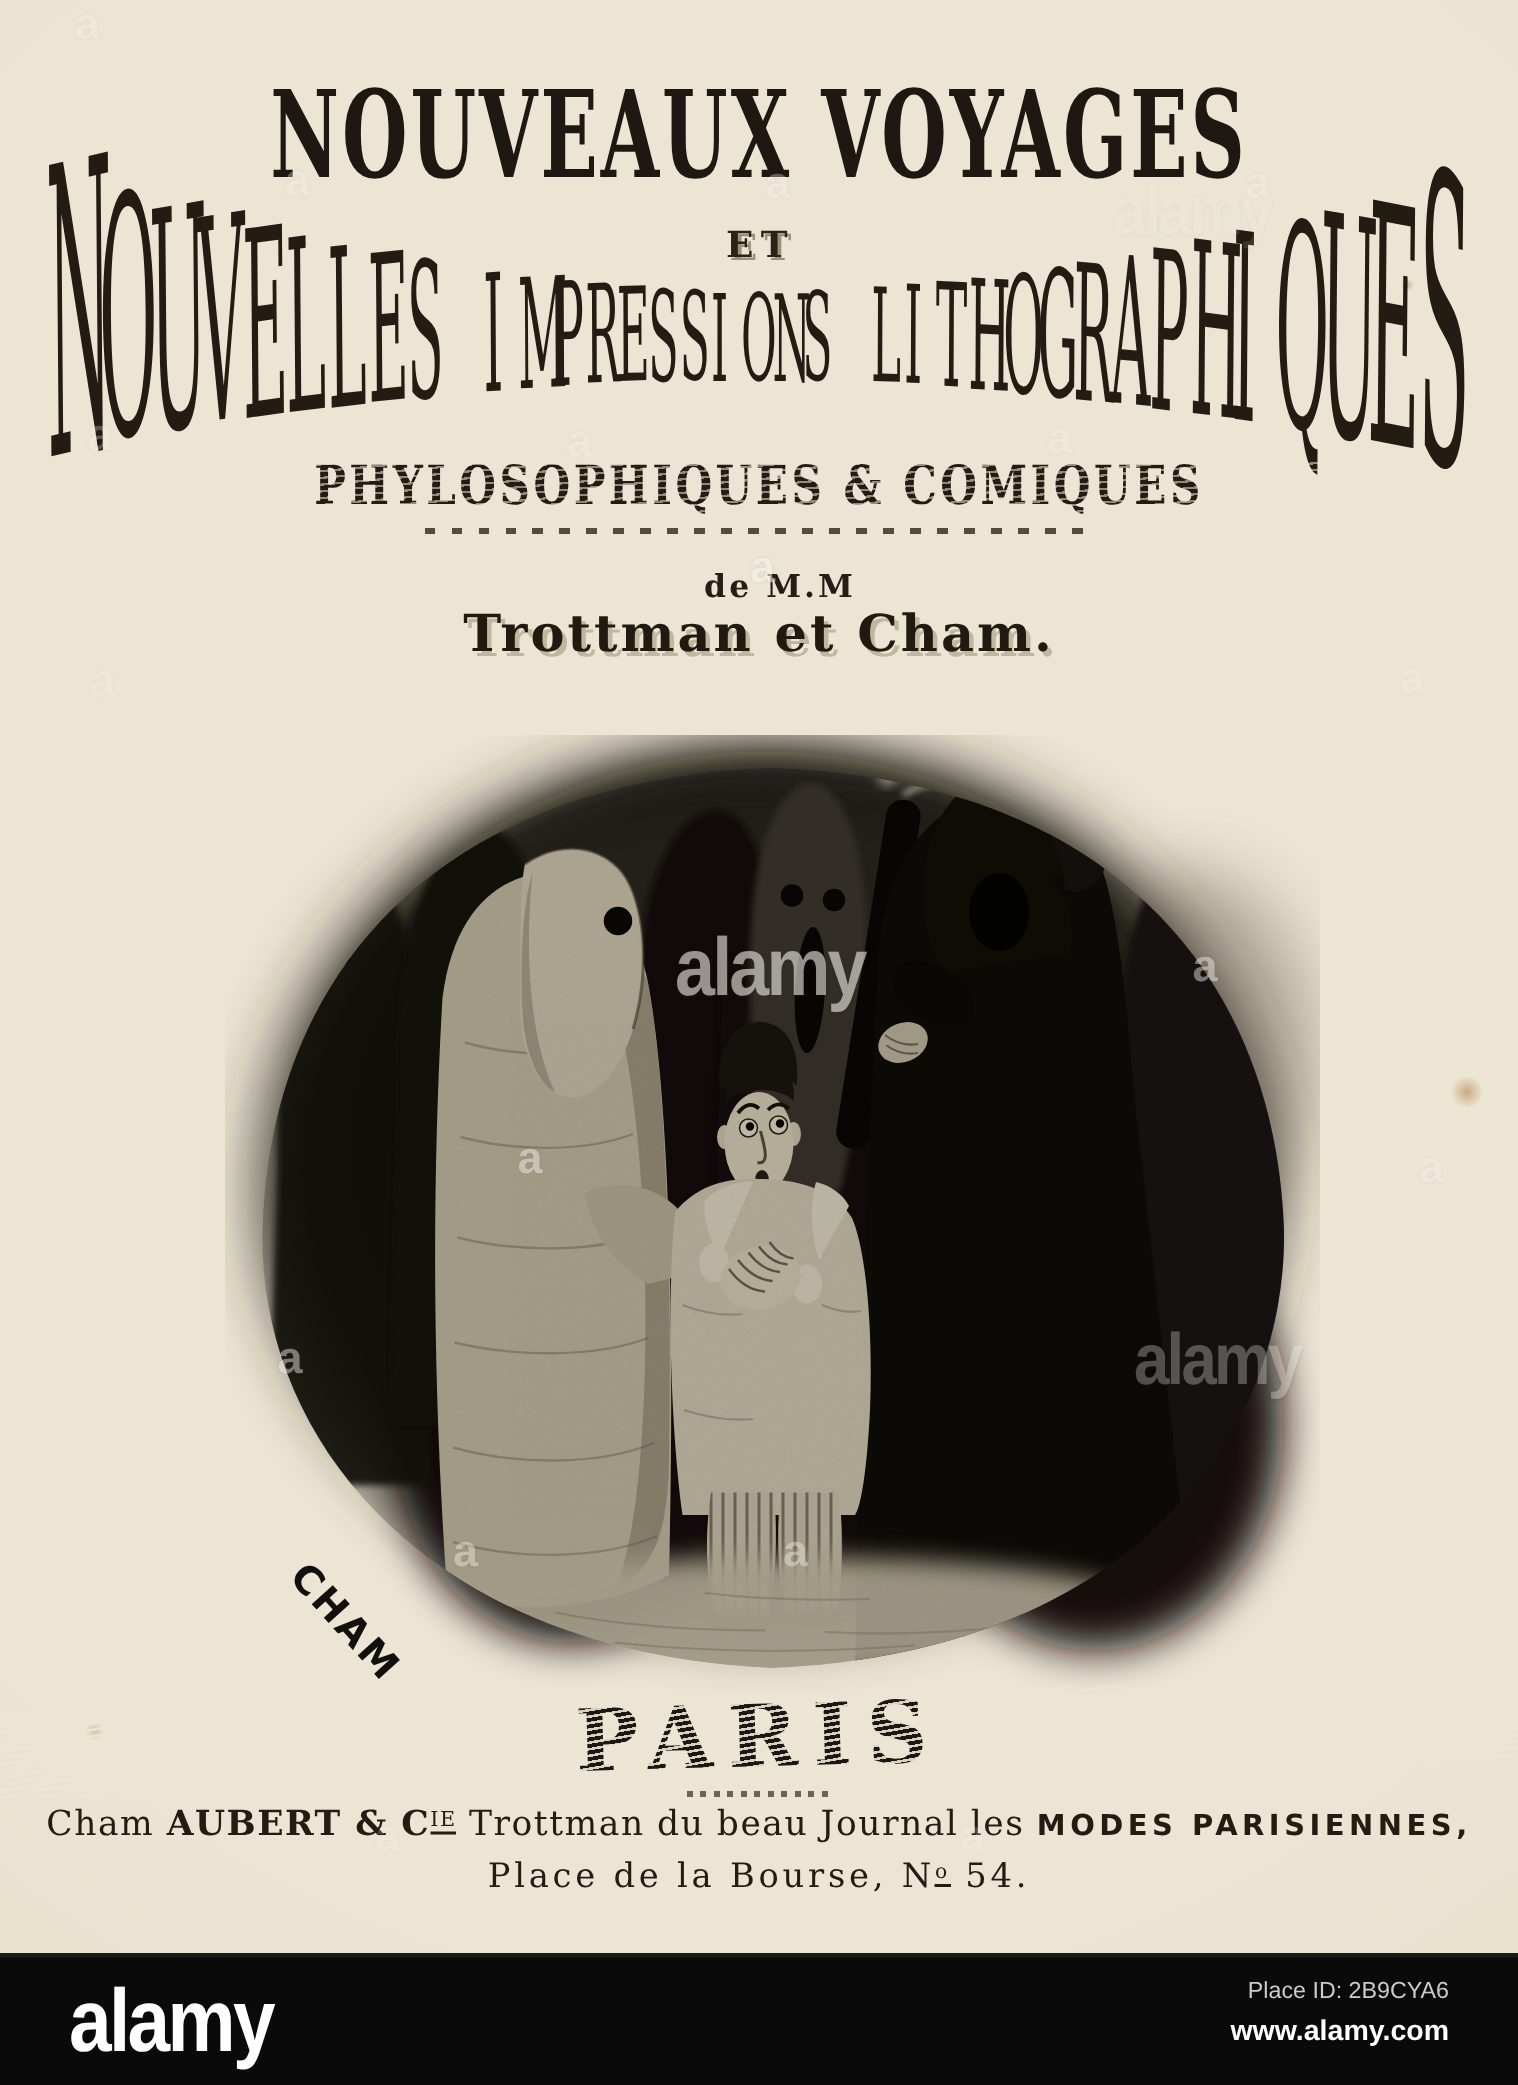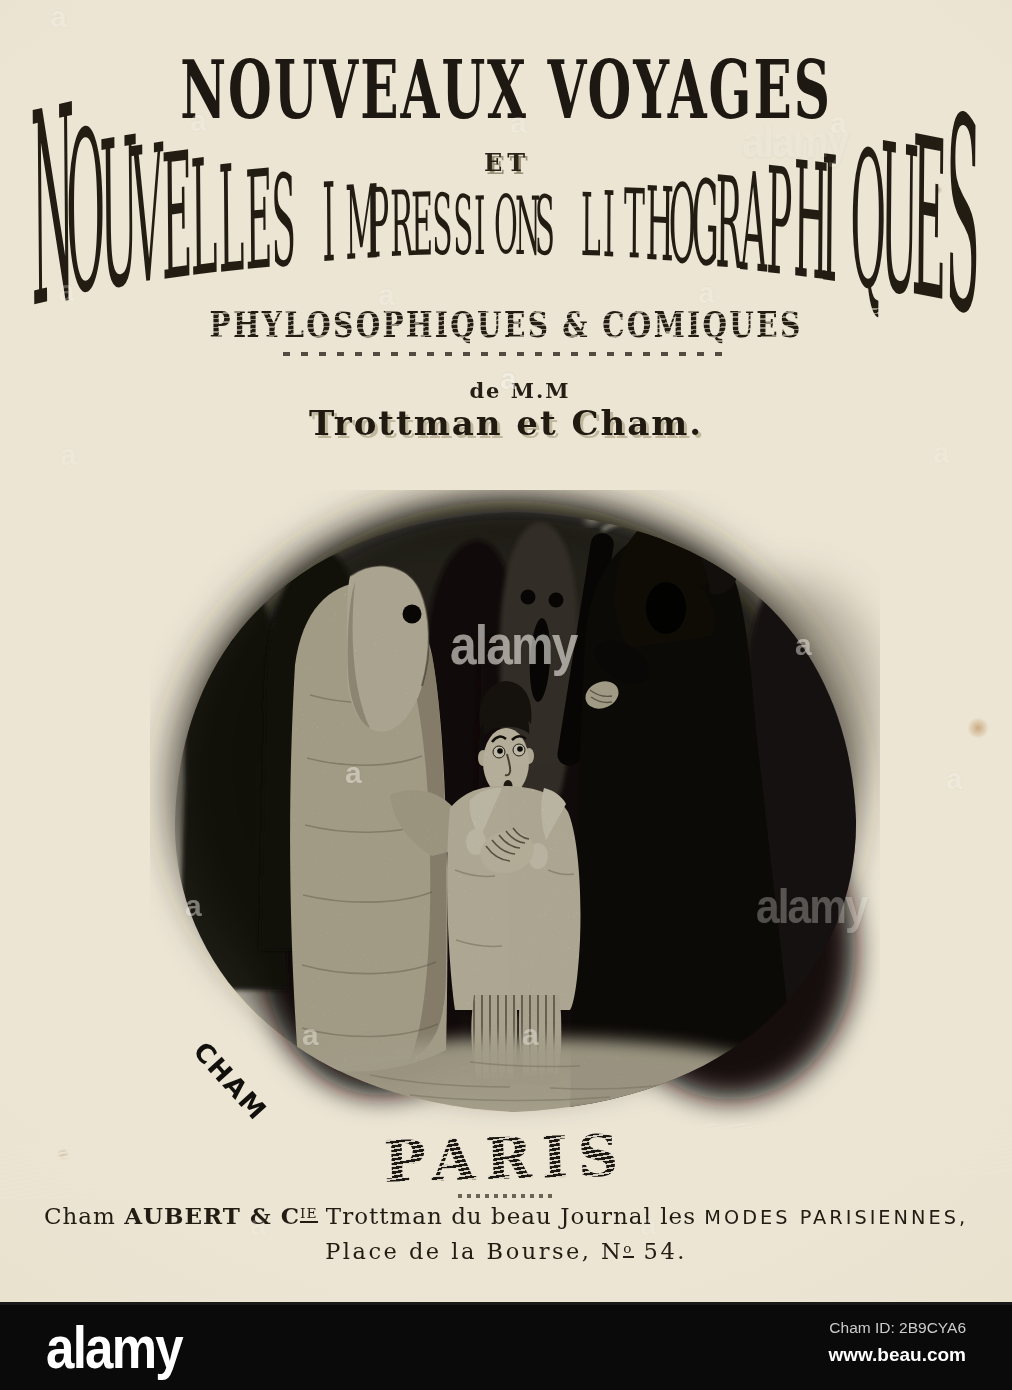--- a/index.html
+++ b/index.html
@@ -28,21 +28,21 @@
         transform:scale(1,1.02) rotate(-1.5deg);transform-origin:center;}
   .city .stripe-mask{position:absolute;inset:0;
         background:repeating-linear-gradient(172deg, transparent 0 2.5px, rgba(236,229,212,.9) 2.5px 4.2px);}
   .city-orn{top:1194px;left:458px;width:96px;height:4px;opacity:.75;
         background:repeating-linear-gradient(90deg, rgba(45,37,26,.9) 0 4px, transparent 4px 9px);}
   .publisher{top:1202px;font-size:23px;color:#221c13;letter-spacing:1px;white-space:nowrap;}
   .address{top:1238px;font-size:22.5px;color:#221c13;letter-spacing:2.5px;}
   .p-regular{font-weight:normal;}
   .p-bold{font-weight:bold;}
   .p-bold-sup{font-weight:normal;font-size:.6em;vertical-align:.45em;letter-spacing:1px;border-bottom:2px solid #221c13;text-align:center;}
-  .p-bold-caps{font-weight:normal;font-size:.84em;letter-spacing:3px;font-family:"DejaVu Sans","Liberation Sans",sans-serif;margin-top:32px;}
+  .p-bold-caps{font-weight:bold;font-size:.84em;letter-spacing:3px;font-family:"DejaVu Sans","Liberation Sans",sans-serif;margin-top:32px;}
   .p-sup{font-size:.6em;vertical-align:.45em;border-bottom:2px solid #221c13;}
   
   .stain1{top:718px;left:966px;width:24px;height:20px;border-radius:50%;
           background:radial-gradient(circle, rgba(176,124,60,.55), rgba(176,124,60,0) 70%);}
   .stain2{top:1148px;left:56px;width:14px;height:12px;border-radius:50%;
           background:radial-gradient(circle, rgba(150,120,70,.3), rgba(150,120,70,0) 70%);}
   .stain3{top:186px;left:934px;width:9px;height:8px;border-radius:50%;
           background:radial-gradient(circle, rgba(120,100,60,.35), rgba(120,100,60,0) 70%);}
   
   .wm-layer{inset:0;z-index:6;pointer-events:none;}
@@ -287,18 +287,18 @@
       <span class="wm-a" style="left: 250px; top: 1210px; opacity: 0.2;">a</span>
       <span class="wm-a" style="left: 640px; top: 1210px; opacity: 0.2;">a</span>
       <span class="wm-brand" style="left: 450px; top: 618px; opacity: 0.6; font-size: 52px;">alamy</span>
       <span class="wm-brand" style="left: 756px; top: 882px; opacity: 0.3; font-size: 46px;">alamy</span>
       <span class="wm-brand" style="left: 742px; top: 118px; opacity: 0.12; font-size: 44px;">alamy</span>
     </div>
 
   <div class="abs stock-bar">
     <div class="bar-logo">alamy</div>
     <div class="bar-right">
-      <div class="bar-id">Cham ID: 2B9CYA6</div>
-      <div class="bar-url">www.beau.com</div>
+      <div class="bar-id">Place ID: 2B9CYA6</div>
+      <div class="bar-url">www.alamy.com</div>
     </div>
   </div>
 
 </div>
 
 </body></html>

